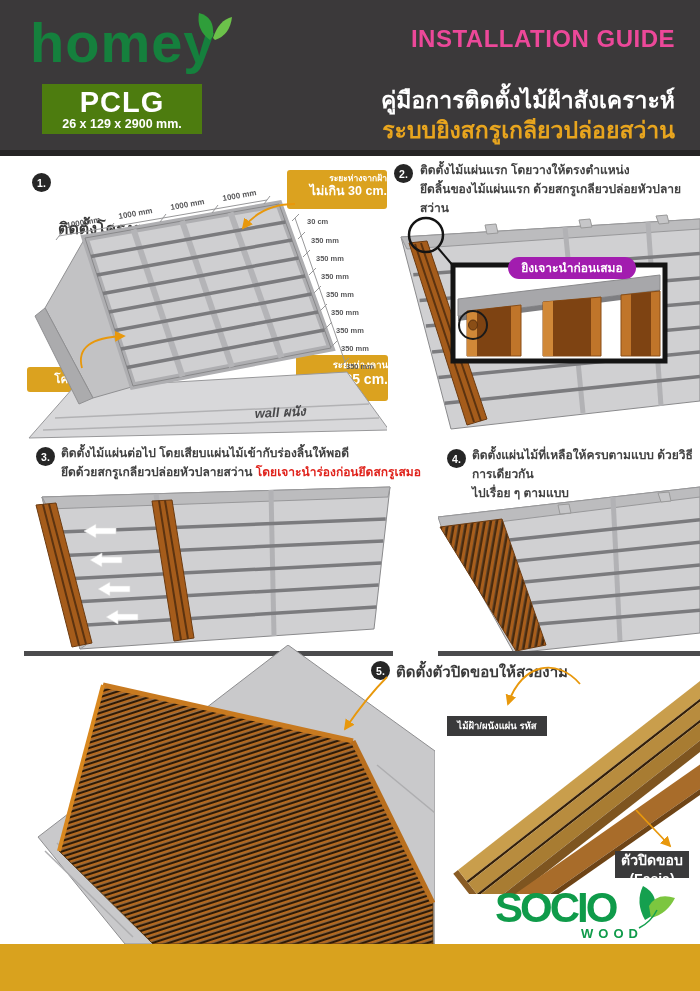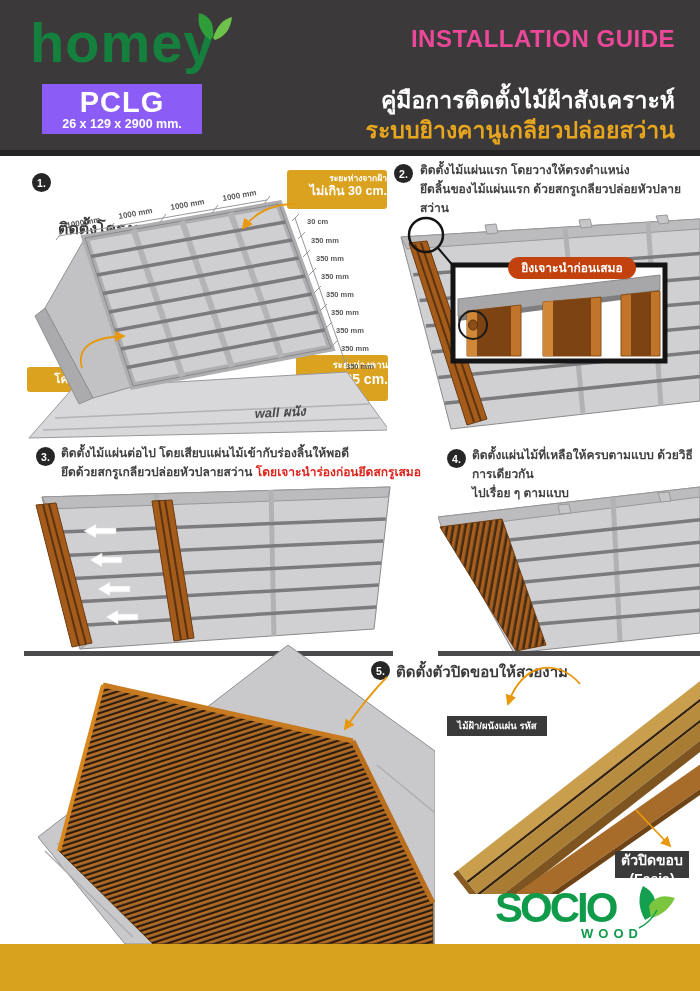--- a/index.html
+++ b/index.html
@@ -4,41 +4,41 @@
 <style>
   html,body{margin:0;padding:0;background:#fff;}
   .page{position:relative;width:700px;height:991px;overflow:hidden;background:#ffffff;
         font-family:"Liberation Sans",sans-serif;}
   .abs{position:absolute;}
 
   
   .header{left:0;top:0;width:700px;height:150px;background:#3b393a;}
   .header-edge{left:0;top:150px;width:700px;height:6px;background:#262425;}
   .logo-text{left:30px;top:10px;font-size:56px;font-weight:bold;color:#15803d;letter-spacing:1px;}
-  .pclg-badge{left:42px;top:84px;width:160px;height:50px;background:#8b5cf6;text-align:center;}
+  .pclg-badge{left:42px;top:84px;width:160px;height:50px;background:#4d7c0f;text-align:center;}
   .pclg-code{font-size:29px;font-weight:bold;color:#fff;line-height:1.05;margin-top:3px;letter-spacing:1px;}
   .pclg-size{font-size:12.5px;font-weight:bold;color:#fff;}
   .header-right{right:25px;top:24px;text-align:right;line-height:1.27;}
   .h-title{font-size:24px;font-weight:bold;color:#ec4899;letter-spacing:0.5px;}
   .h-sub{font-size:23px;font-weight:bold;color:#ffffff;margin-top:32px;}
   .h-sys{font-size:23px;font-weight:bold;color:#e8a51e;}
 
   
   .num{width:19px;height:19px;border-radius:50%;background:#262626;color:#fff;
        font-size:10.5px;font-weight:bold;display:flex;align-items:center;justify-content:center;}
   .stitle{font-size:16px;font-weight:bold;color:#3a3a3a;}
   .stext{font-size:12px;font-weight:bold;color:#414141;line-height:1.6;}
   .red{color:#e0231c;}
 
   
   .gbadge{background:#dba21f;color:#fff;text-align:right;font-weight:bold;border-radius:3px;}
   .gb-s{font-size:8.5px;line-height:1.3;display:block;}
   .gb-b{font-size:12.5px;line-height:1.25;display:block;}
   .gb-one{font-size:11.5px;line-height:25px;}
-  .callout-pill{left:508px;top:257px;width:128px;height:22px;background:#c2410c;border-radius:11px;
+  .callout-pill{left:508px;top:257px;width:128px;height:22px;background:#a21caf;border-radius:11px;
        color:#fff;font-size:12px;font-weight:bold;line-height:22px;text-align:center;z-index:6;}
 
   
   .dlabel{background:#3a3a3b;color:#fff;text-align:center;font-weight:bold;z-index:6;}
   .dl-panel{left:447px;top:716px;width:100px;height:20px;font-size:9.5px;line-height:20px;}
   .dl-trim{left:615px;top:851px;width:74px;height:27px;font-size:14px;line-height:19px;}
 
   .footer{left:0;top:944px;width:700px;height:47px;background:#d9a21e;z-index:7;}
 
   svg{display:block;}
@@ -60,21 +60,21 @@
   </svg>
 
   <div class="abs pclg-badge">
     <div class="pclg-code">PCLG</div>
     <div class="pclg-size">26 x 129 x 2900 mm.</div>
   </div>
 
   <div class="abs header-right">
     <div class="h-title">INSTALLATION GUIDE</div>
     <div class="h-sub">คู่มือการติดตั้งไม้ฝ้าสังเคราะห์</div>
-    <div class="h-sys">ระบบยิางคานูเกลียวปล่อยสว่าน</div>
+    <div class="h-sys">ระบบยิงสกรูเกลียวปล่อยสว่าน</div>
   </div>
 
   <div class="abs num" style="left:32px;top:173px;">1.</div>
   <div class="abs stitle" style="left:58px;top:174px;margin-top:42px;">ติดตั้งโครงตามมาตรฐาน</div>
 
   <div class="abs gbadge" style="left:287px;top:170px;width:100px;height:36px;padding-top:3px;">
     <span class="gb-s">ระยะห่างจากฝ้า</span>
     <span class="gb-b">ไม่เกิน 30 cm.</span>
   </div>
   <div class="abs gbadge gb-one" style="left:27px;top:367px;width:128px;height:25px;">โครงซีไลน์ (C-Line)</div>

